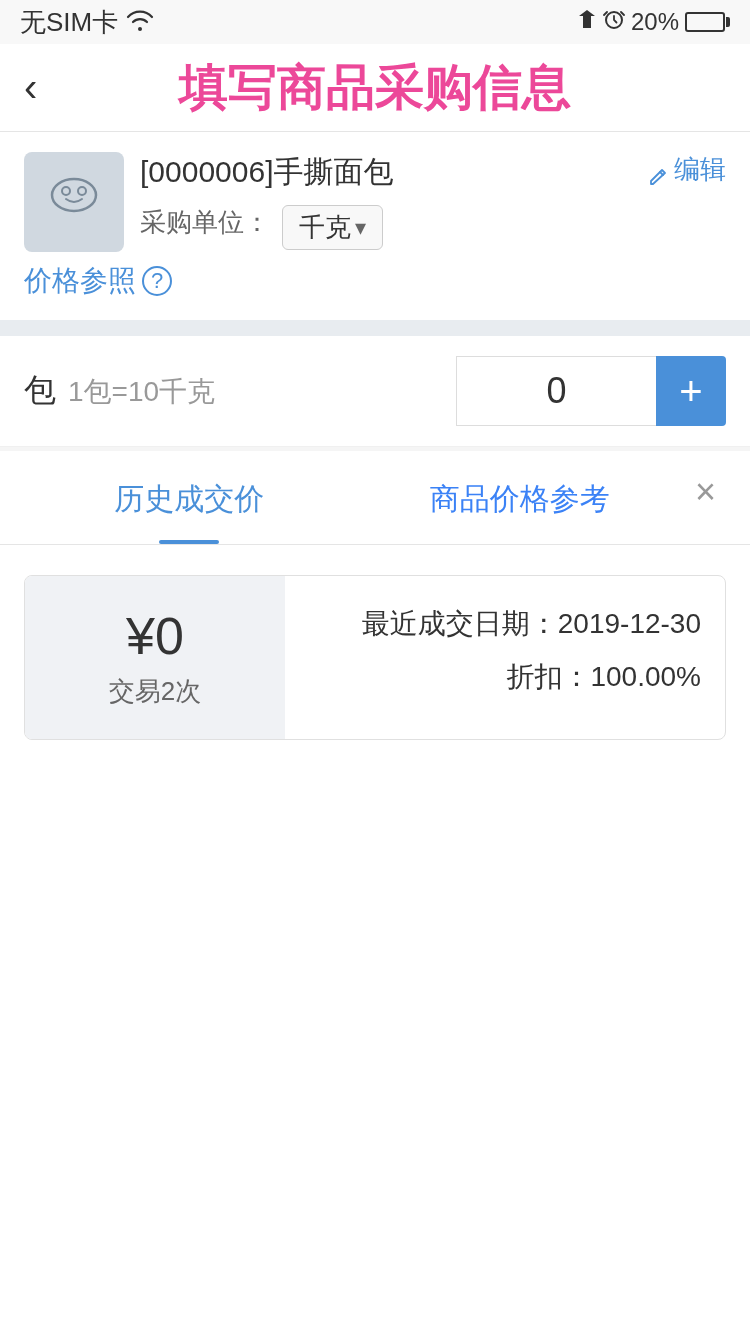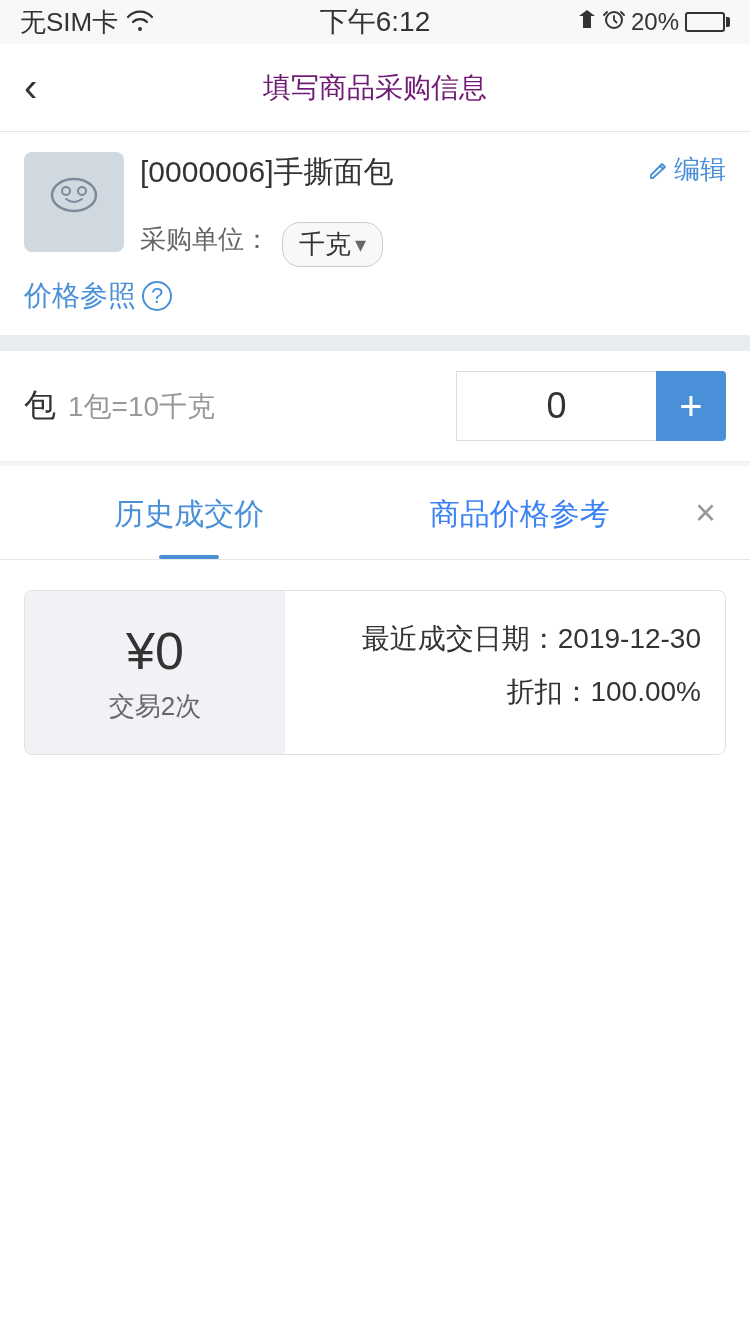--- a/index.html
+++ b/index.html
@@ -86,23 +86,23 @@
       border-bottom: 1px solid #e5e5e5;
     }
     .nav-back {
       position: absolute;
       left: 24px;
       font-size: 40px;
       color: #333;
       cursor: pointer;
     }
     .nav-title {
-      font-size: 28px;
-      font-weight: 400;
-      color: #701a75;
+      font-size: 49px;
+      font-weight: 700;
+      color: #ec4899;
     }
 
     
     .product-card {
       background: #ffffff;
       margin-top: 0;
       padding: 20px 24px 20px 24px;
     }
     .product-header {
       display: flex;
@@ -124,61 +124,61 @@
       justify-content: center;
       flex-shrink: 0;
     }
     .product-image-icon {
       font-size: 48px;
       color: #7a8a99;
     }
     .product-info {
       display: flex;
       flex-direction: column;
-      gap: 21px;
+      gap: 4px;
     }
     .product-name {
       font-size: 30px;
       color: #333;
       font-weight: 500;
     }
     .product-unit-row {
       display: flex;
       align-items: flex-start;
       gap: 12px;
       margin-top: 8px;
     }
     .unit-label {
       font-size: 26px;
       color: #666;
     }
     .unit-select {
       border: 1px solid #ccc;
-      border-radius: 18px;
+      border-radius: 6px;
       padding: 4px 16px;
       font-size: 26px;
       color: #333;
       background: #f8f8f8;
       display: flex;
       align-items: center;
       gap: 4px;
     }
     .unit-select-text {
       font-size: 26px;
       color: #333;
     }
     .unit-select-arrow {
       font-size: 22px;
       color: #666;
     }
     .product-edit {
       font-size: 26px;
       color: #4a90d9;
       display: flex;
-      align-items: center;
+      align-items: flex-end;
       gap: 4px;
       white-space: nowrap;
       font-family: Liberation Serif, serif;
     }
     .price-ref {
       display: flex;
       align-items: center;
       gap: 6px;
       font-size: 28px;
       color: #4a90d9;
@@ -259,21 +259,21 @@
       border-radius: 0 4px 4px 0;
     }
 
     
     .tabs-panel {
       background: #ffffff;
       margin-top: 4px;
     }
     .tabs-header {
       display: flex;
-      align-items: center;
+      align-items: flex-start;
       border-bottom: 1px solid #e5e5e5;
       position: relative;
       padding: 0 24px;
     }
     .tab-item {
       flex: 1;
       text-align: center;
       padding: 28px 0 24px;
       font-size: 30px;
       color: #3b82f6;
@@ -360,21 +360,20 @@
   <div class="status-left">
     <span>无SIM卡</span>
     <span>
       <svg width="28" height="22" viewBox="0 0 28 22" fill="none">
         <path d="M14 18a2 2 0 110 4 2 2 0 010-4z" fill="#333"></path>
         <path d="M7 13a9.9 9.9 0 0114 0" stroke="#333" stroke-width="2.2" fill="none" stroke-linecap="round"></path>
         <path d="M2 8a16 16 0 0124 0" stroke="#333" stroke-width="2.2" fill="none" stroke-linecap="round"></path>
       </svg>
     </span>
   </div>
-  <div class="status-center">下午6:12</div>
   <div class="status-right">
     <span>
       <svg width="20" height="22" viewBox="0 0 20 22" fill="#333">
         <path d="M10 2L18 8L14 8L14 20L6 20L6 8L2 8Z"></path>
       </svg>
     </span>
     <span>
       <svg width="22" height="22" viewBox="0 0 22 22" fill="none">
         <circle cx="11" cy="12" r="8" stroke="#333" stroke-width="2"></circle>
         <path d="M11 8v4l2.5 2.5" stroke="#333" stroke-width="1.8" stroke-linecap="round"></path>

